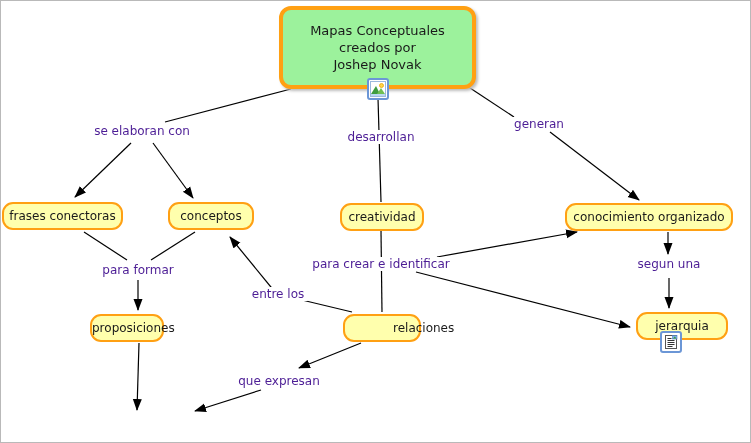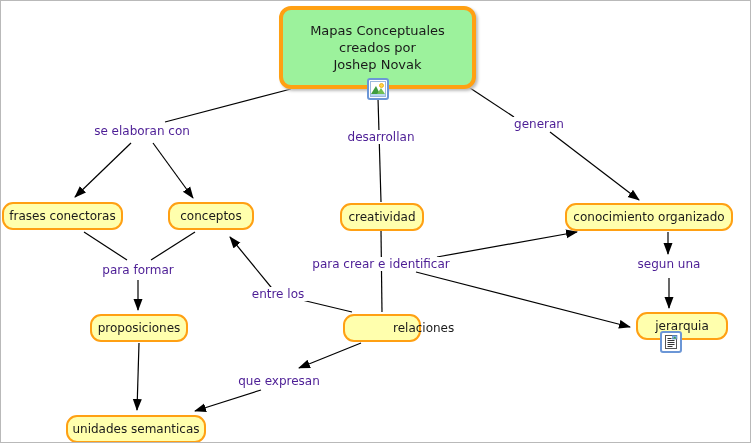--- a/index.html
+++ b/index.html
@@ -44,21 +44,21 @@
     border-radius:12px;
     box-shadow:2px 2px 3px #bdbdbd;
     display:flex;flex-direction:column;justify-content:center;
     text-align:center;
     font-size:13px;line-height:17px;
   }
   #node-frases{left:1px;top:201px;width:121px;}
   #node-conceptos{left:167px;top:201px;width:86px;}
   #node-creatividad{left:339px;top:202px;width:84px;}
   #node-conocimiento{left:564px;top:202px;width:168px;}
-  #node-proposiciones{left:89px;top:313px;width:98px;}
+  #node-proposiciones{left:89px;top:313px;width:74px;}
   #node-relaciones{left:342px;top:313px;width:78px;padding-left:48px;}
   #node-jerarquia{left:635px;top:311px;width:92px;}
   #node-unidades{left:65px;top:414px;width:140px;}
 
   #lbl-se-elaboran{left:141px;top:130px;}
   #lbl-desarrollan{left:380px;top:136px;}
   #lbl-generan{left:538px;top:123px;}
   #lbl-para-formar{left:137px;top:269px;}
   #lbl-para-crear{left:380px;top:263px;}
   #lbl-entre-los{left:277px;top:293px;}
@@ -118,21 +118,20 @@
     <span>Joshep Novak</span>
   </div>
 
   <div class="cm-node" id="node-frases">frases conectoras</div>
   <div class="cm-node" id="node-conceptos">conceptos</div>
   <div class="cm-node" id="node-creatividad">creatividad</div>
   <div class="cm-node" id="node-conocimiento">conocimiento organizado</div>
   <div class="cm-node" id="node-proposiciones">proposiciones</div>
   <div class="cm-node" id="node-relaciones">relaciones</div>
   <div class="cm-node" id="node-jerarquia">jerarquia</div>
-  <div class="cm-node" id="node-unidades">unidades semanticas</div>
 
   <span class="cm-label" id="lbl-se-elaboran">se elaboran con</span>
   <span class="cm-label" id="lbl-desarrollan">desarrollan</span>
   <span class="cm-label" id="lbl-generan">generan</span>
   <span class="cm-label" id="lbl-para-formar">para formar</span>
   <span class="cm-label" id="lbl-para-crear">para crear e identificar</span>
   <span class="cm-label" id="lbl-entre-los">entre los</span>
   <span class="cm-label" id="lbl-segun-una">segun una</span>
   <span class="cm-label" id="lbl-que-expresan">que expresan</span>
 

